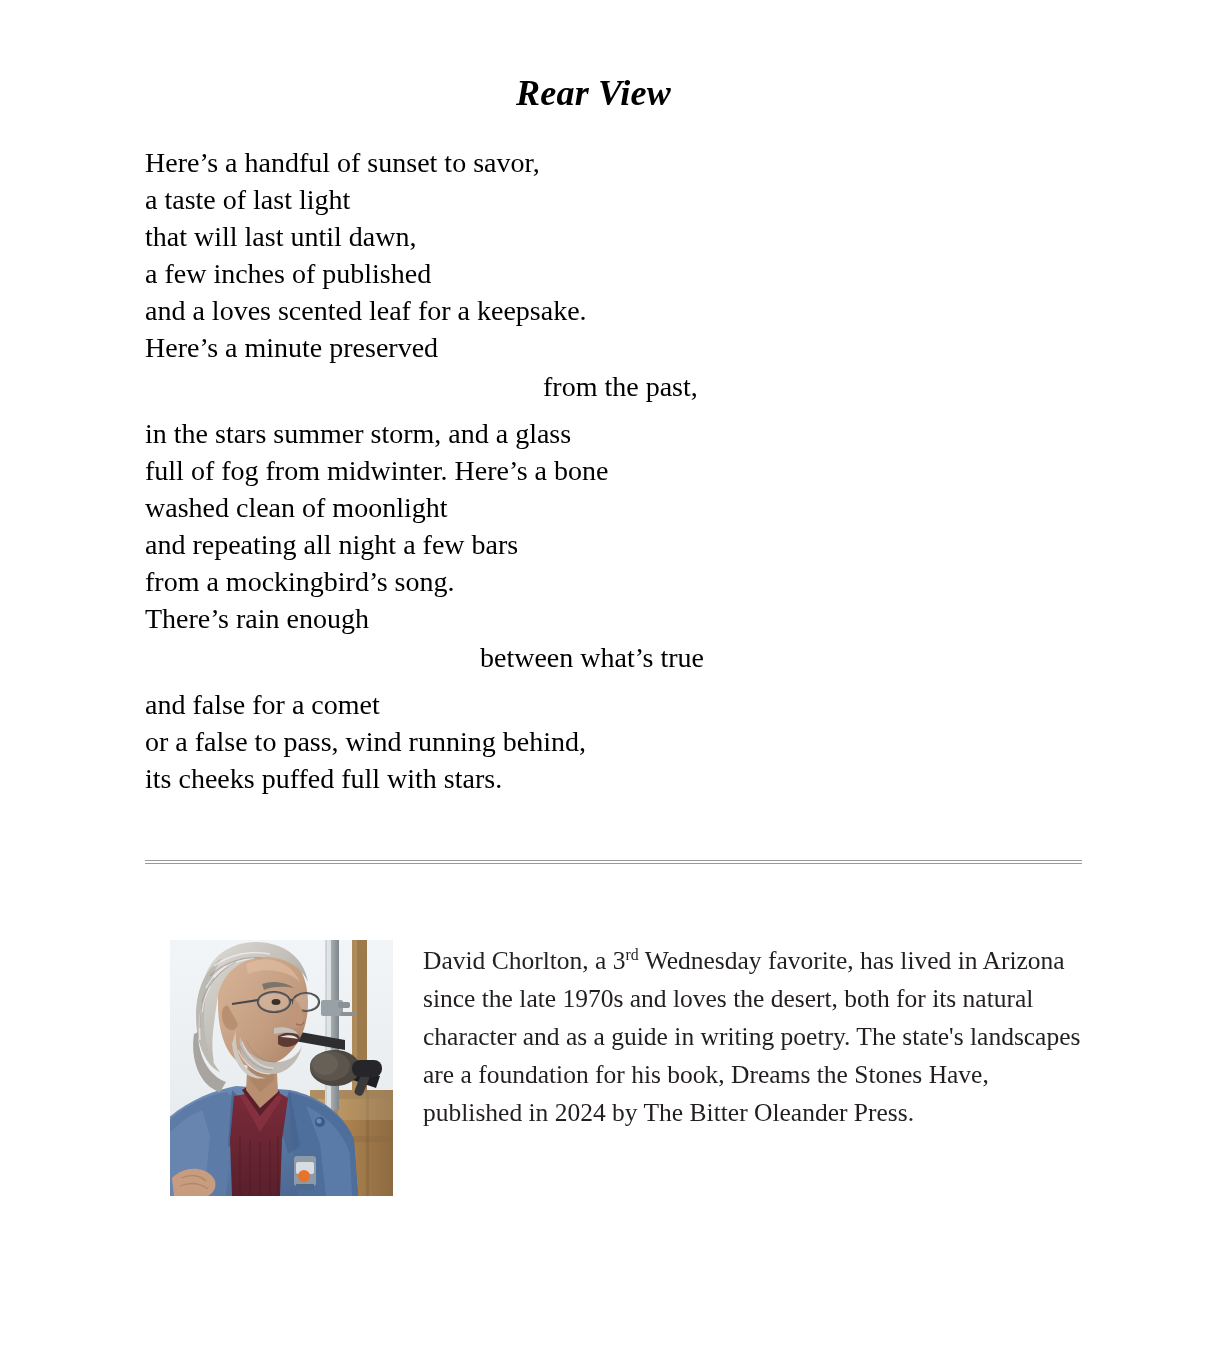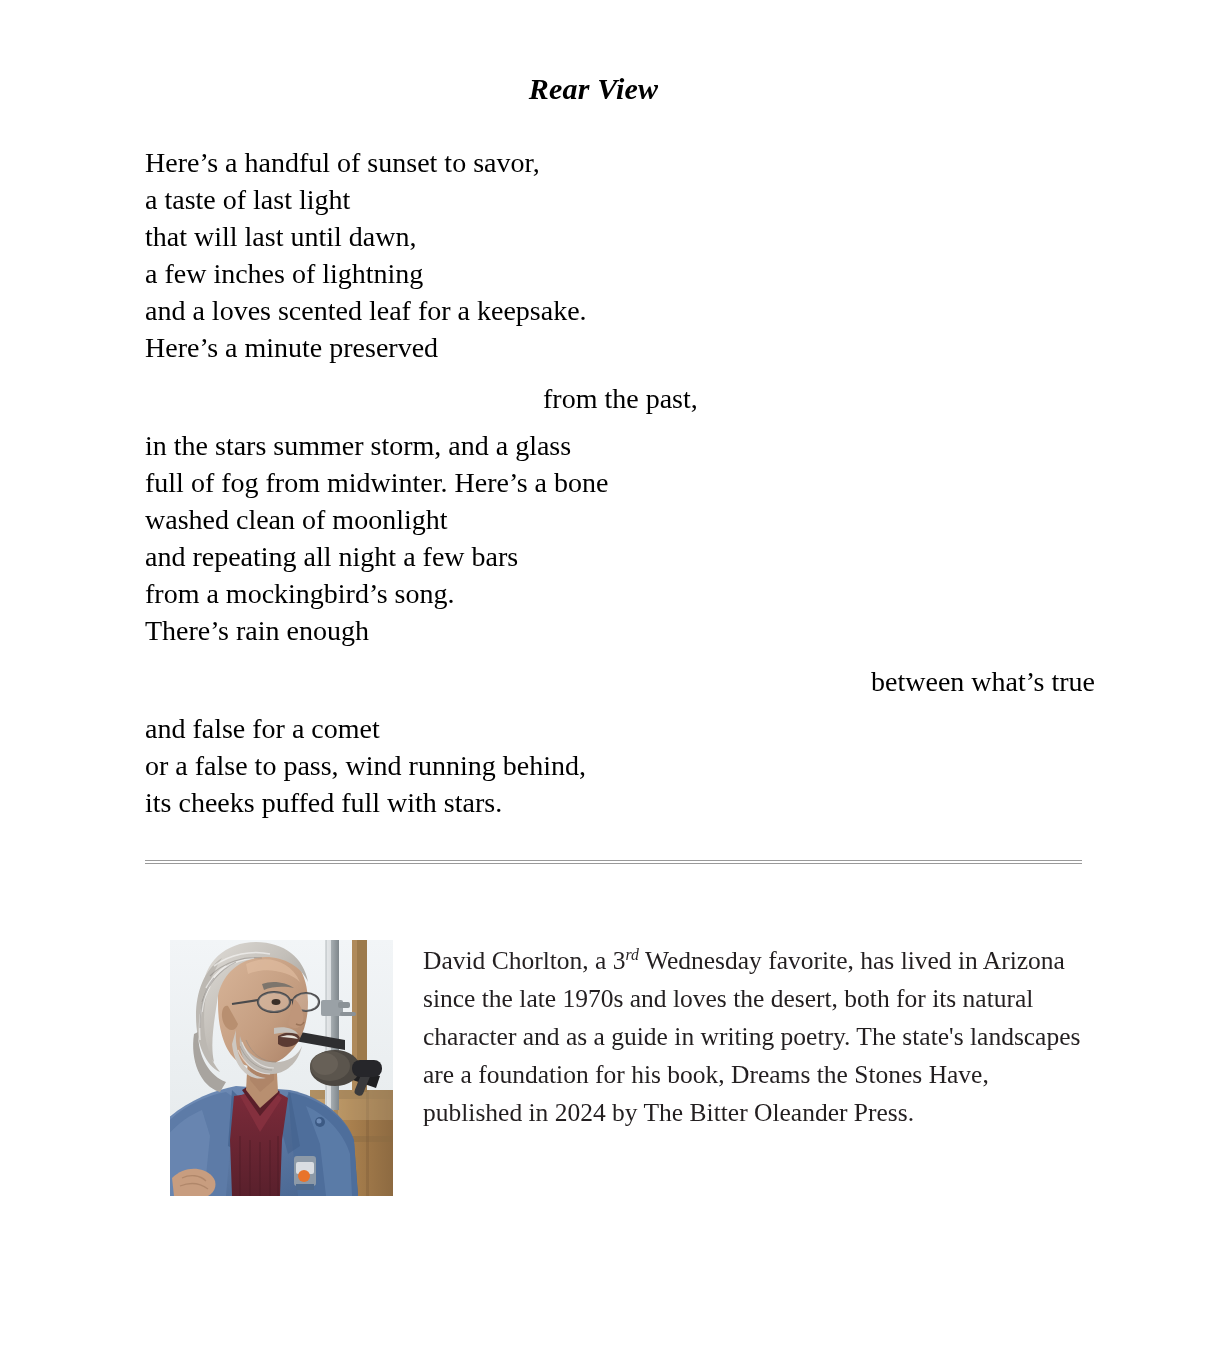--- a/index.html
+++ b/index.html
@@ -22,43 +22,43 @@
     inset: 0;
   }
 
   
   .poem-title {
     position: absolute;
     left: 0;
     top: 72px;
     width: 1187px;
     text-align: center;
-    font-size: 30px;
+    font-size: 36px;
     font-weight: bold;
     font-style: italic;
     letter-spacing: 0.2px;
     color: #000;
   }
 
   
   .poem-body {
     position: absolute;
     left: 145px;
     top: 144px;
     width: 950px;
   }
   .poem-line {
     font-size: 28px;
     line-height: 37px;
     white-space: pre;
     color: #000;
   }
   .poem-line.indent-from-past { padding-left: 398px; }
-  .poem-line.indent-between   { padding-left: 335px; text-align: right; }
-  .poem-line.gap-above        { margin-top: 14px; }
+  .poem-line.indent-between   { padding-left: 335px; }
+  .poem-line.gap-above        { margin-top: 2px; }
   .poem-line.gap-below        { margin-bottom: 10px; }
 
   
   .divider {
     position: absolute;
     left: 145px;
     top: 852px;
     width: 937px;
     height: 4px;
     border: 0;
@@ -93,35 +93,34 @@
     top: 2px;
     width: 665px;
     font-size: 25.5px;
     line-height: 38px;
     color: #231f20;
   }
   .bio-text sup {
     font-size: 0.62em;
     vertical-align: super;
     line-height: 0;
-    font-style: italic;
   }
 </style>
 </head>
 <body>
 
 <div class="page">
 
   <div class="poem-title">Rear View</div>
 
   <div class="poem-body">
     <div class="poem-line">Here’s a handful of sunset to savor,</div>
     <div class="poem-line">a taste of last light</div>
     <div class="poem-line">that will last until dawn,</div>
-    <div class="poem-line">a few inches of lightning</div>
+    <div class="poem-line">a few inches of published</div>
     <div class="poem-line">and a loves scented leaf for a keepsake.</div>
     <div class="poem-line">Here’s a minute preserved</div>
     <div class="poem-line indent-from-past gap-above gap-below">from the past,</div>
     <div class="poem-line">in the stars summer storm, and a glass</div>
     <div class="poem-line">full of fog from midwinter. Here’s a bone</div>
     <div class="poem-line">washed clean of moonlight</div>
     <div class="poem-line">and repeating all night a few bars</div>
     <div class="poem-line">from a mockingbird’s song.</div>
     <div class="poem-line">There’s rain enough</div>
     <div class="poem-line indent-between gap-above gap-below">between what’s true</div>

